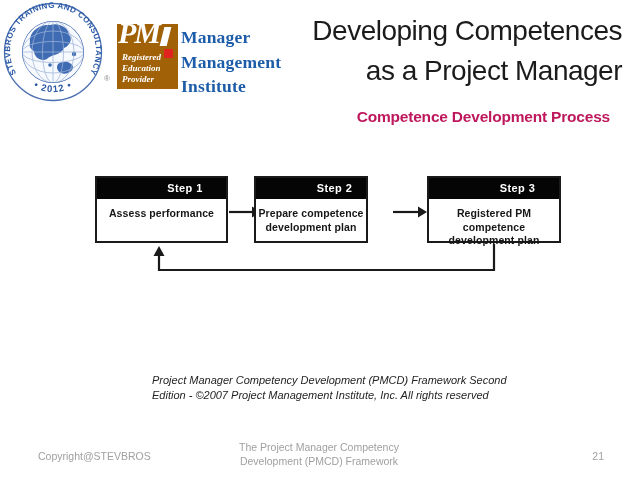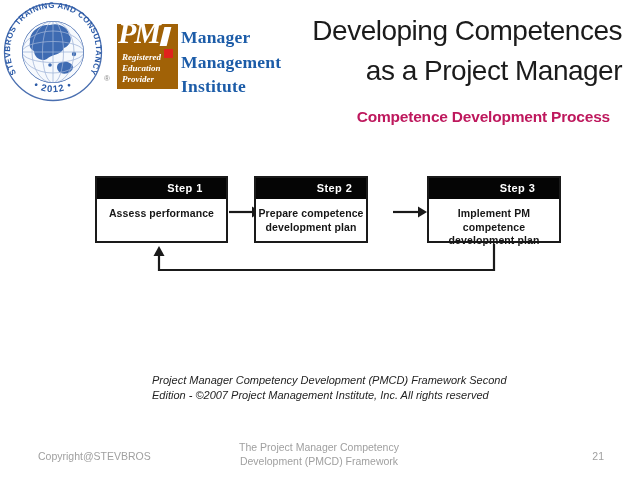--- a/index.html
+++ b/index.html
@@ -144,21 +144,21 @@
     <div class="step-header">Step 1</div>
     <div class="step-body">Assess performance</div>
   </div>
   <div class="step-box s2">
     <div class="step-header">Step 2</div>
     <div class="step-body">Prepare competence
 development plan</div>
   </div>
   <div class="step-box s3">
     <div class="step-header">Step 3</div>
-    <div class="step-body">Implement PM competence
+    <div class="step-body">Registered PM competence
 development plan</div>
   </div>
 
   <div class="citation">
     <div>Project Manager Competency Development (PMCD) Framework Second</div>
     <div>Edition - ©2007 Project Management Institute, Inc. All rights reserved</div>
   </div>
 
   <div class="footer-copyright">Copyright@STEVBROS</div>
   <div class="footer-center">

